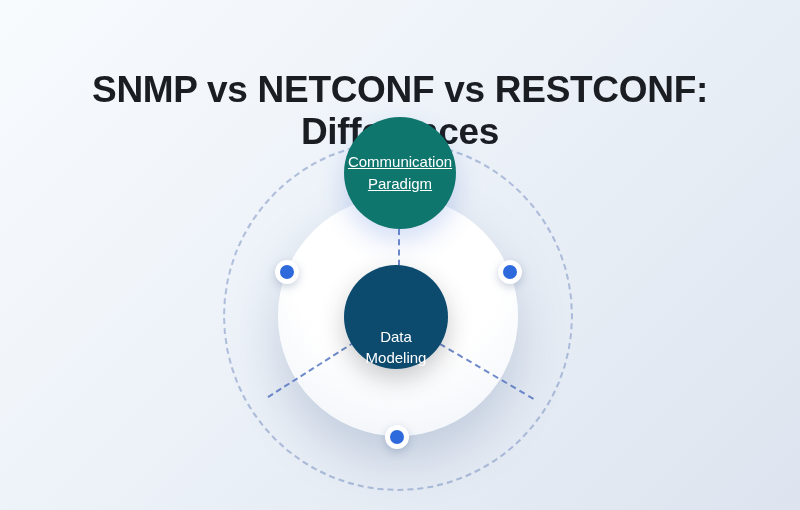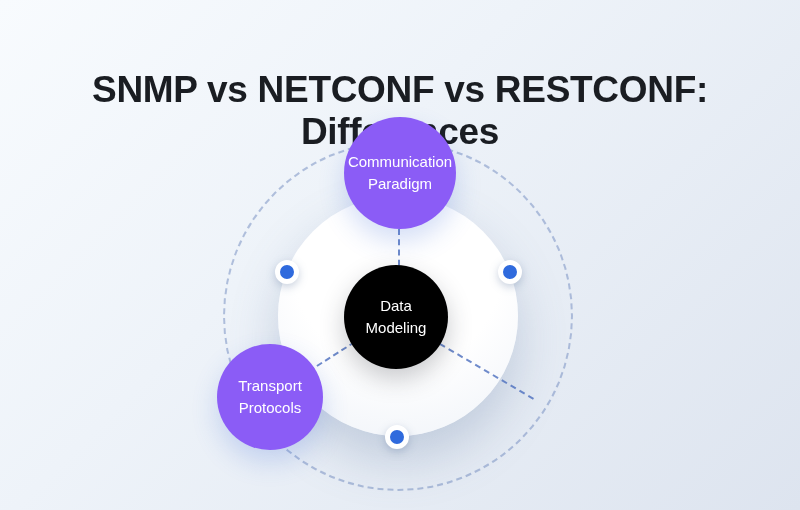--- a/index.html
+++ b/index.html
@@ -102,26 +102,28 @@
     font-size: 15px;
     line-height: 1.45;
     padding: 0 6px;
     box-sizing: border-box;
   }
   .node-center {
     left: 344px;
     top: 265px;
     width: 104px;
     height: 104px;
-    background: #000000;
+    background: #0c4a6e;
     box-shadow: 0 10px 24px rgba(40, 45, 55, 0.25);
+    align-items: flex-end;
   }
   .node-blue {
-    background: #8b5cf6;
+    background: #0f766e;
     box-shadow: 0 12px 26px rgba(58, 103, 214, 0.22);
+    text-decoration: underline;
   }
   .node-top {
     left: 344px;
     top: 117px;
     width: 112px;
     height: 112px;
   }
   .node-bottom-left {
     left: 217px;
     top: 344px;
@@ -155,18 +157,15 @@
   <div class="dot dot-bottom"></div>
 
   <div class="node node-center">
     <span>Data Modeling</span>
   </div>
 
   <div class="node node-blue node-top">
     <span>Communication Paradigm</span>
   </div>
 
-  <div class="node node-blue node-bottom-left">
-    <span>Transport Protocols</span>
-  </div>
 
 
 </div>
 
 </body></html>

